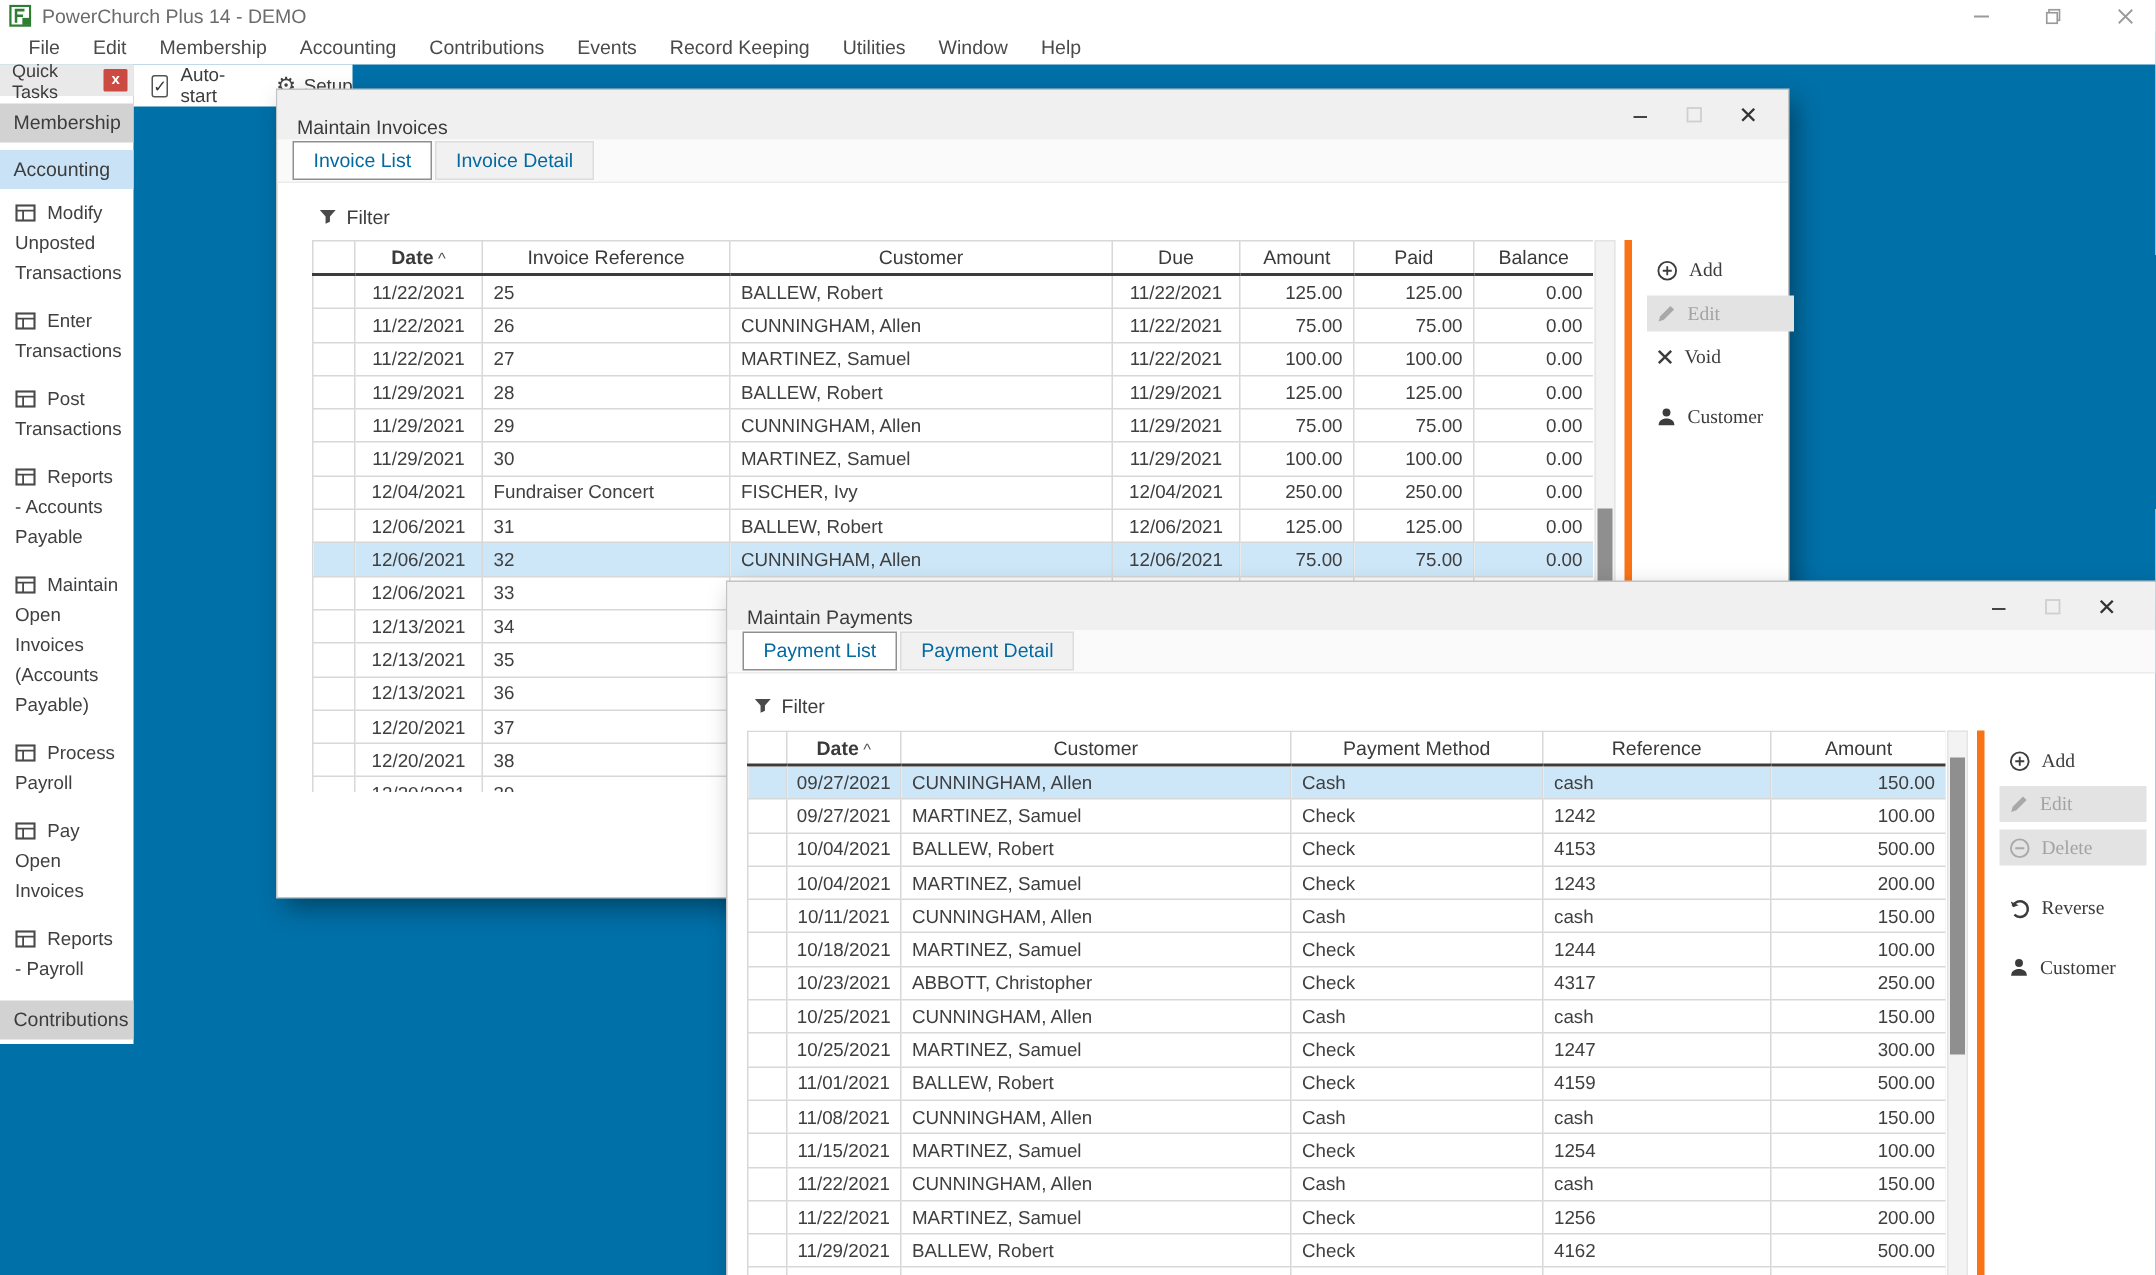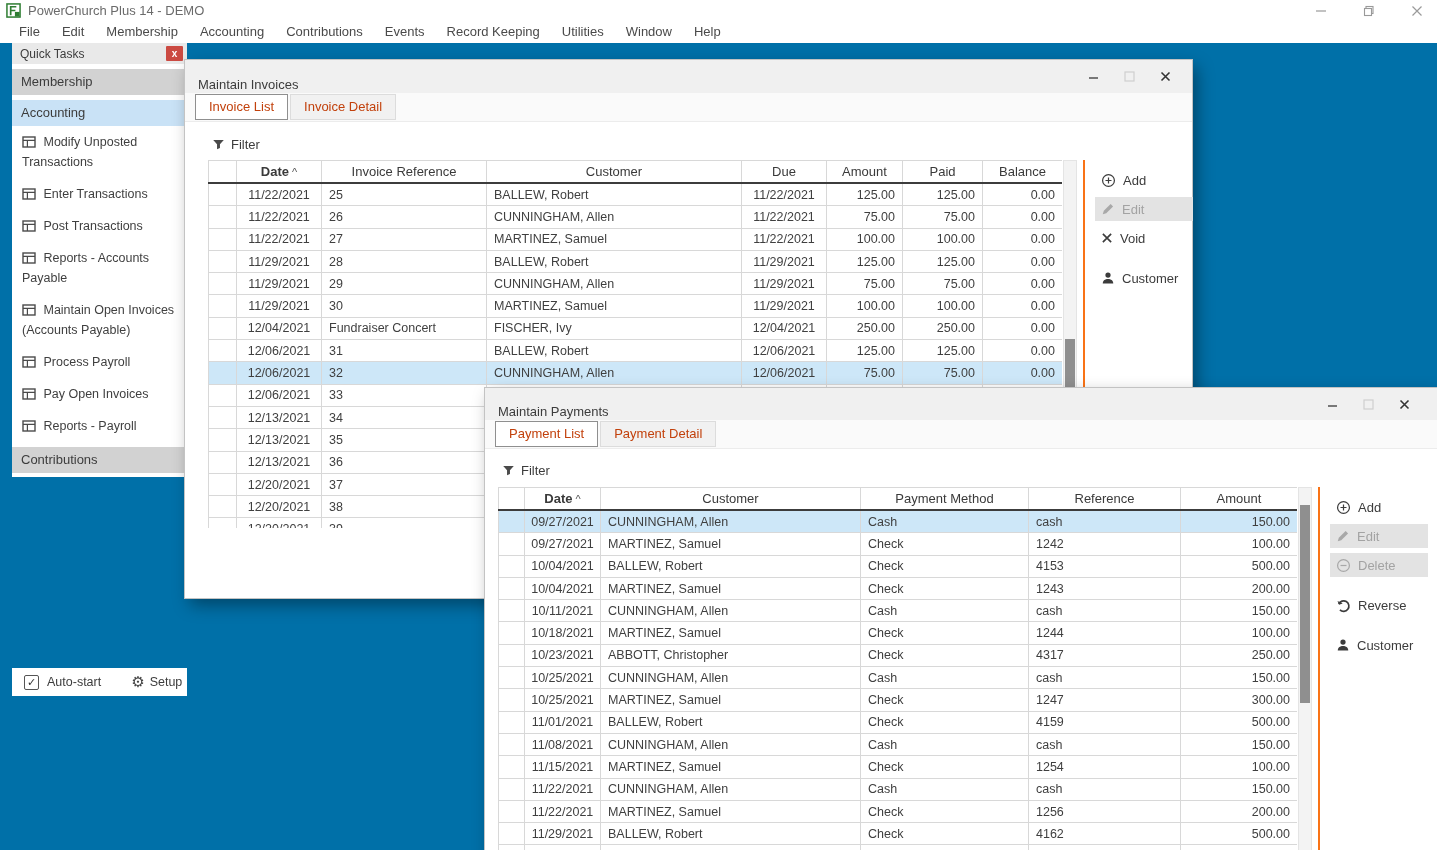--- a/index.html
+++ b/index.html
@@ -10,21 +10,21 @@
                 display:flex;align-items:center;padding-left:6px;box-sizing:border-box;}
   .app-logo{width:15px;height:15px;margin-right:7px;}
   .app-title{font-size:13px;color:#6b6b6b;}
   .app-controls{position:absolute;right:14px;top:0;height:21px;display:flex;gap:36px;align-items:center;color:#9a9a9a;}
   .app-controls .wc{width:12px;height:12px;display:inline-block;cursor:default;}
   .menubar{position:absolute;left:0;top:21px;width:1209px;height:22px;background:#fff;
            display:flex;align-items:center;gap:0;padding-left:8px;box-sizing:border-box;}
   .menubar .menu-item{font-size:13px;color:#4a4a4a;padding:0 11px;line-height:22px;}
   .workspace{position:absolute;left:0;top:43px;width:1437px;height:807px;background:#0070a8;}
   
-  .sidebar{position:absolute;left:12px;top:43px;width:175px;height:653px;display:flex;flex-direction:column;}
+  .sidebar{position:absolute;left:0;top:43px;width:175px;height:653px;display:flex;flex-direction:row;}
   .sidebar-top{background:#fff;padding-bottom:4px;}
   .qt-header{height:21px;background:#e9e9e9;display:flex;align-items:center;justify-content:space-between;
              padding:0 4px 0 8px;font-size:12px;color:#3c3c3c;}
   .qt-close{width:17px;height:15px;background:#cb4a42;color:#fff;font-size:10px;line-height:15px;
             text-align:center;border-radius:1px;font-weight:bold;}
   .side-section{height:26px;line-height:26px;background:#d2d2d2;color:#3c3c3c;font-size:13px;
                 padding-left:9px;margin-top:5px;}
   .side-section.selected{background:#c9e2f6;}
   .side-task{font-size:12.5px;color:#3f3f3f;padding:6px 8px 6px 10px;line-height:20px;}
   .side-task svg{vertical-align:-2px;margin-right:4px;color:#4a4a4a;}
@@ -36,41 +36,41 @@
   .gear{font-size:15px;color:#444;margin-left:22px;}
   
   .window{position:absolute;background:#fff;box-shadow:0 0 0 1px #c3c3c3,5px 7px 16px rgba(0,0,0,.38);}
   .win-titlebar{height:33px;background:#f0f0f0;display:flex;align-items:center;position:relative;}
   .win-title{font-size:13px;color:#3c3c3c;padding-left:13px;margin-top:15px;}
   .win-controls{position:absolute;top:0;right:0;height:33px;display:flex;align-items:center;gap:23px;padding-right:20px;}
   .win-controls .wc{width:13px;height:13px;display:inline-block;}
   .wc svg{display:block;}
   .tabstrip{height:29px;background:#fafafa;display:flex;align-items:flex-end;padding-left:10px;gap:2px;
             border-bottom:1px solid #ececec;box-sizing:border-box;}
-  .tab{font-size:13px;padding:4px 13px 5px 13px;border:1px solid #dcdcdc;background:#f1f1f1;color:#c2410c;margin-bottom:1px;}
+  .tab{font-size:13px;padding:4px 13px 5px 13px;border:1px solid #dcdcdc;background:#f1f1f1;color:#0369a1;margin-bottom:1px;}
   .tab.active{background:#fff;border:1px solid #8f8f8f;}
   .filter-row{position:absolute;display:flex;align-items:center;gap:6px;font-size:13px;color:#3c3c3c;}
   .filter-row svg{color:#4a4a4a;}
   
   .table-clip{position:absolute;overflow:hidden;background:#fff;}
   table.tbl{border-collapse:collapse;table-layout:fixed;font-size:12.5px;color:#3f3f3f;}
   .tbl th{height:21px;font-weight:normal;font-size:13px;color:#3a3a3a;background:#fff;
           border:1px solid #d8d8d8;border-bottom:2px solid #3c3c3c;padding:0 4px;overflow:hidden;white-space:nowrap;}
   .tbl th.sorted{font-weight:bold;}
   .tbl th .caret{font-weight:normal;font-size:11px;color:#555;margin-left:3px;}
   .tbl td{height:21.3px;border:1px solid #d8d8d8;padding:0 7px;overflow:hidden;white-space:nowrap;background:#fff;}
   .tbl tr.selected td{background:#cde7f8;}
   .tbl td.ac{text-align:center;padding:0 2px;}
   .tbl td.ar{text-align:right;}
   .tbl td.al{text-align:left;}
   
   .vscroll{position:absolute;width:14px;background:#f3f3f3;border:1px solid #e4e4e4;box-sizing:border-box;}
   .vthumb{position:absolute;left:1px;width:10px;background:#8f8f8f;}
   
-  .btn-panel{position:absolute;border-left:2px solid #f97316;padding:8px 0 0 10px;box-sizing:border-box;}
+  .btn-panel{position:absolute;border-left:5px solid #f97316;padding:8px 0 0 10px;box-sizing:border-box;font-family:Liberation Serif, serif;}
   .side-btn{display:flex;align-items:center;gap:7px;font-size:13px;color:#3c3c3c;height:22px;
             margin-bottom:5px;padding:1px 6px;width:86px;}
   .side-btn svg{flex:0 0 auto;color:#3c3c3c;}
   .side-btn.disabled{background:#e3e3e3;color:#a3a3a3;}
   .side-btn.disabled svg{color:#a8a8a8;}
   .side-btn.gap{margin-top:16px;}
 </style>
 </head>
 <body>
 

